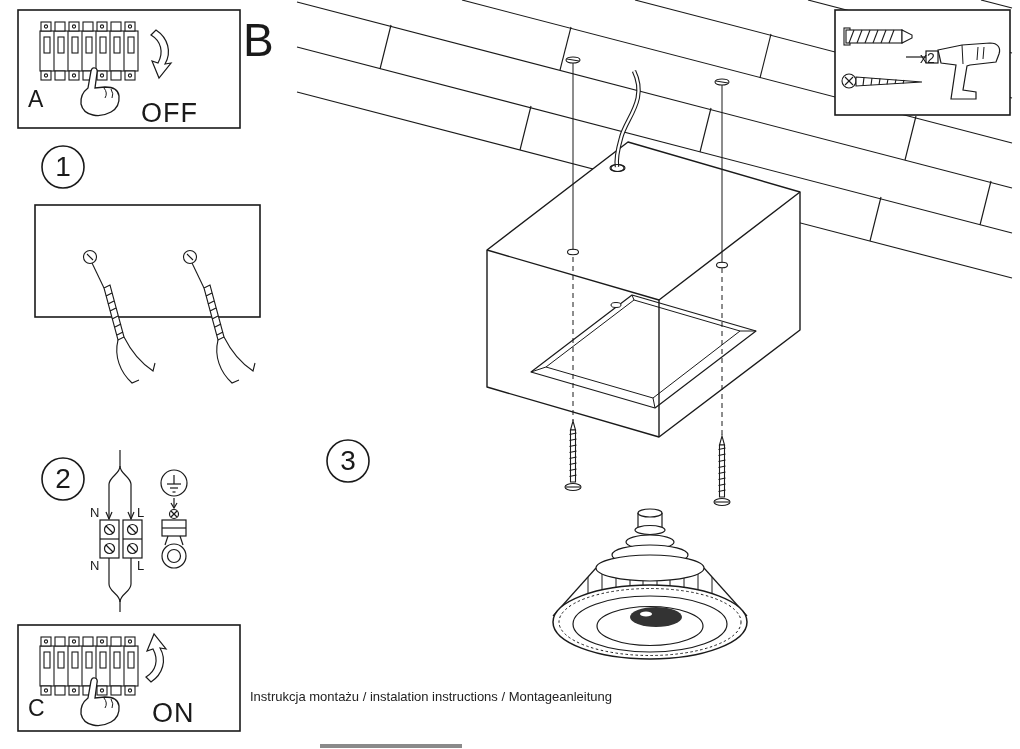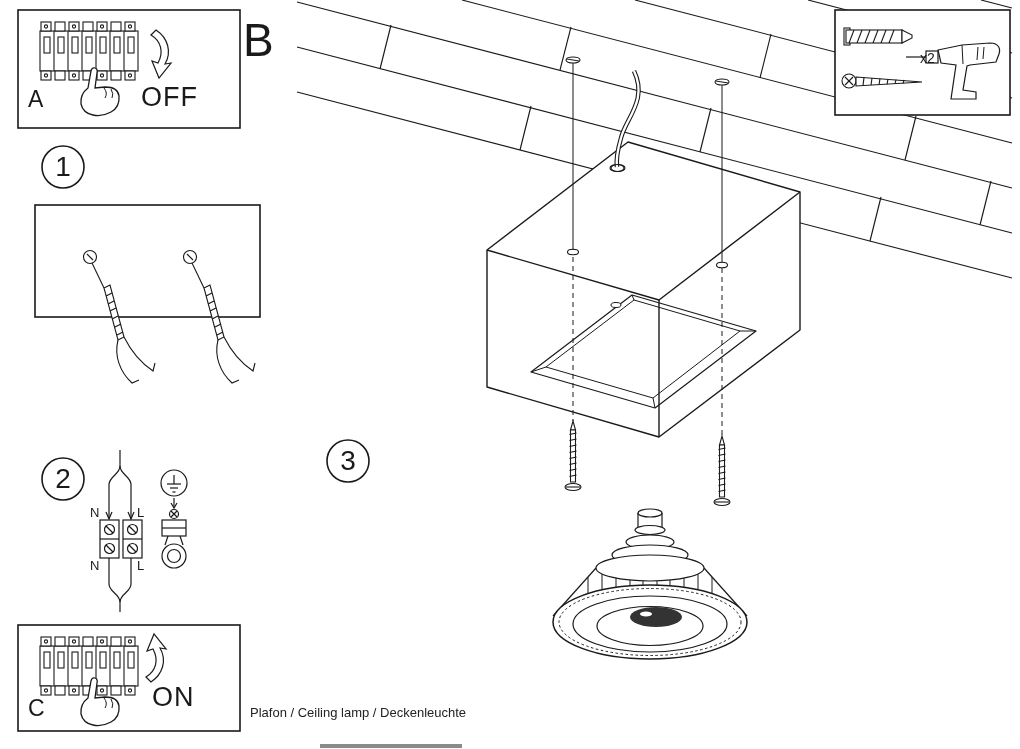--- a/index.html
+++ b/index.html
@@ -2,21 +2,21 @@
 <html><head>
 <meta charset="utf-8">
 <style>
   html,body{margin:0;padding:0;background:#e8e8e8;}
   #page{position:relative;width:1020px;height:749px;background:#ffffff;overflow:hidden;
         font-family:"Liberation Sans", sans-serif;color:#1a1a1a;}
   #art{position:absolute;left:0;top:0;}
   .txt{position:absolute;white-space:pre;color:#1a1a1a;}
   .letter-big{font-size:46px;line-height:48px;}
   .letter{font-size:23px;line-height:26px;}
-  .state{font-size:27px;line-height:30px;letter-spacing:1px;}
+  .state{font-size:27px;line-height:30px;letter-spacing:1px;margin-top:16px;}
   .qty{font-size:14px;line-height:16px;}
   .stepnum{font-size:28px;line-height:32px;width:42px;text-align:center;}
   .wire{font-size:13px;line-height:15px;}
   .footer{font-size:13px;line-height:15px;color:#222;}
 </style>
 </head>
 <body>
 
 <div id="page">
 
@@ -308,15 +308,15 @@
 
 <div class="txt stepnum" style="left:42px;top:151px;">1</div>
 <div class="txt stepnum" style="left:42px;top:463px;">2</div>
 <div class="txt stepnum" style="left:327px;top:445px;">3</div>
 
 <div class="txt wire" style="left:90px;top:505px;">N</div>
 <div class="txt wire" style="left:137px;top:505px;">L</div>
 <div class="txt wire" style="left:90px;top:558px;">N</div>
 <div class="txt wire" style="left:137px;top:558px;">L</div>
 
-<div class="txt footer" style="left:250px;top:705px;">Plafon / Ceiling lamp / Deckenleuchte</div>
+<div class="txt footer" style="left:250px;top:689px;">Instrukcja montażu / instalation instructions / Montageanleitung</div>
 
 </div>
 
 </body></html>

